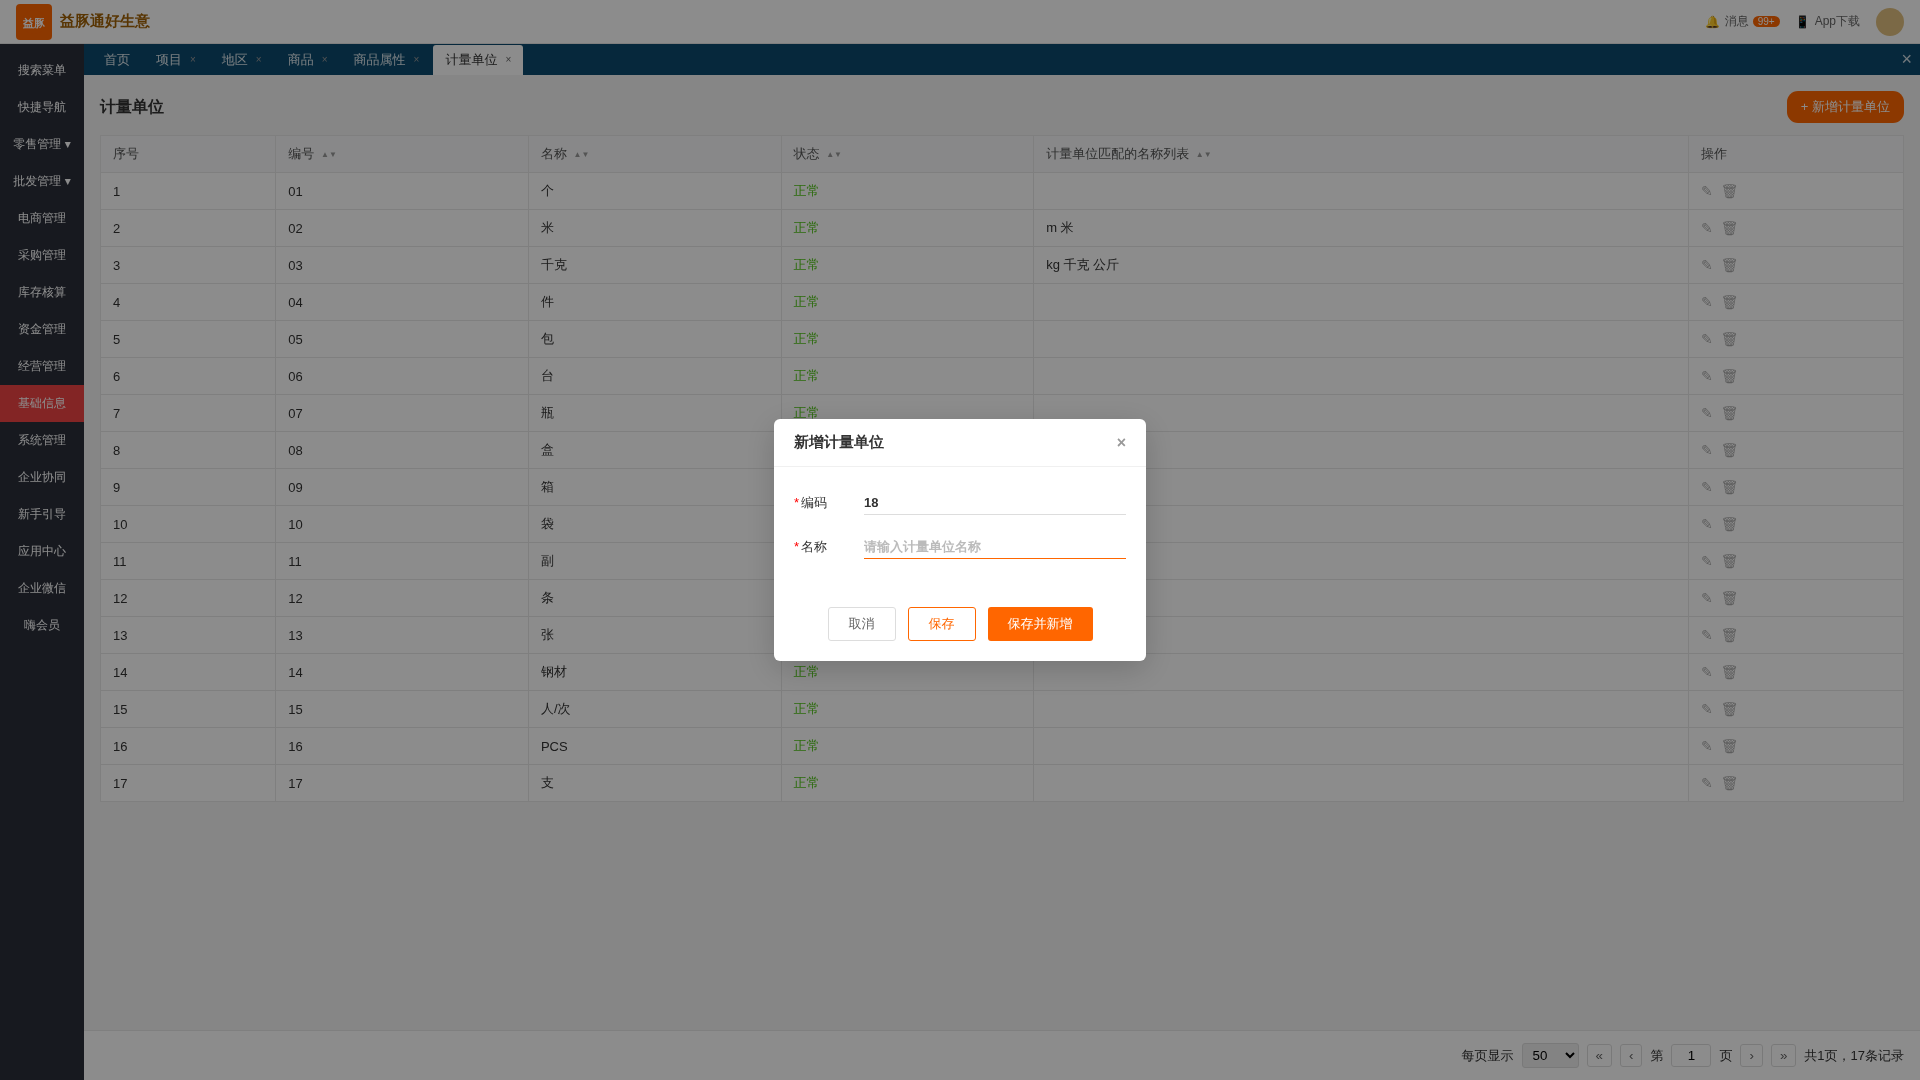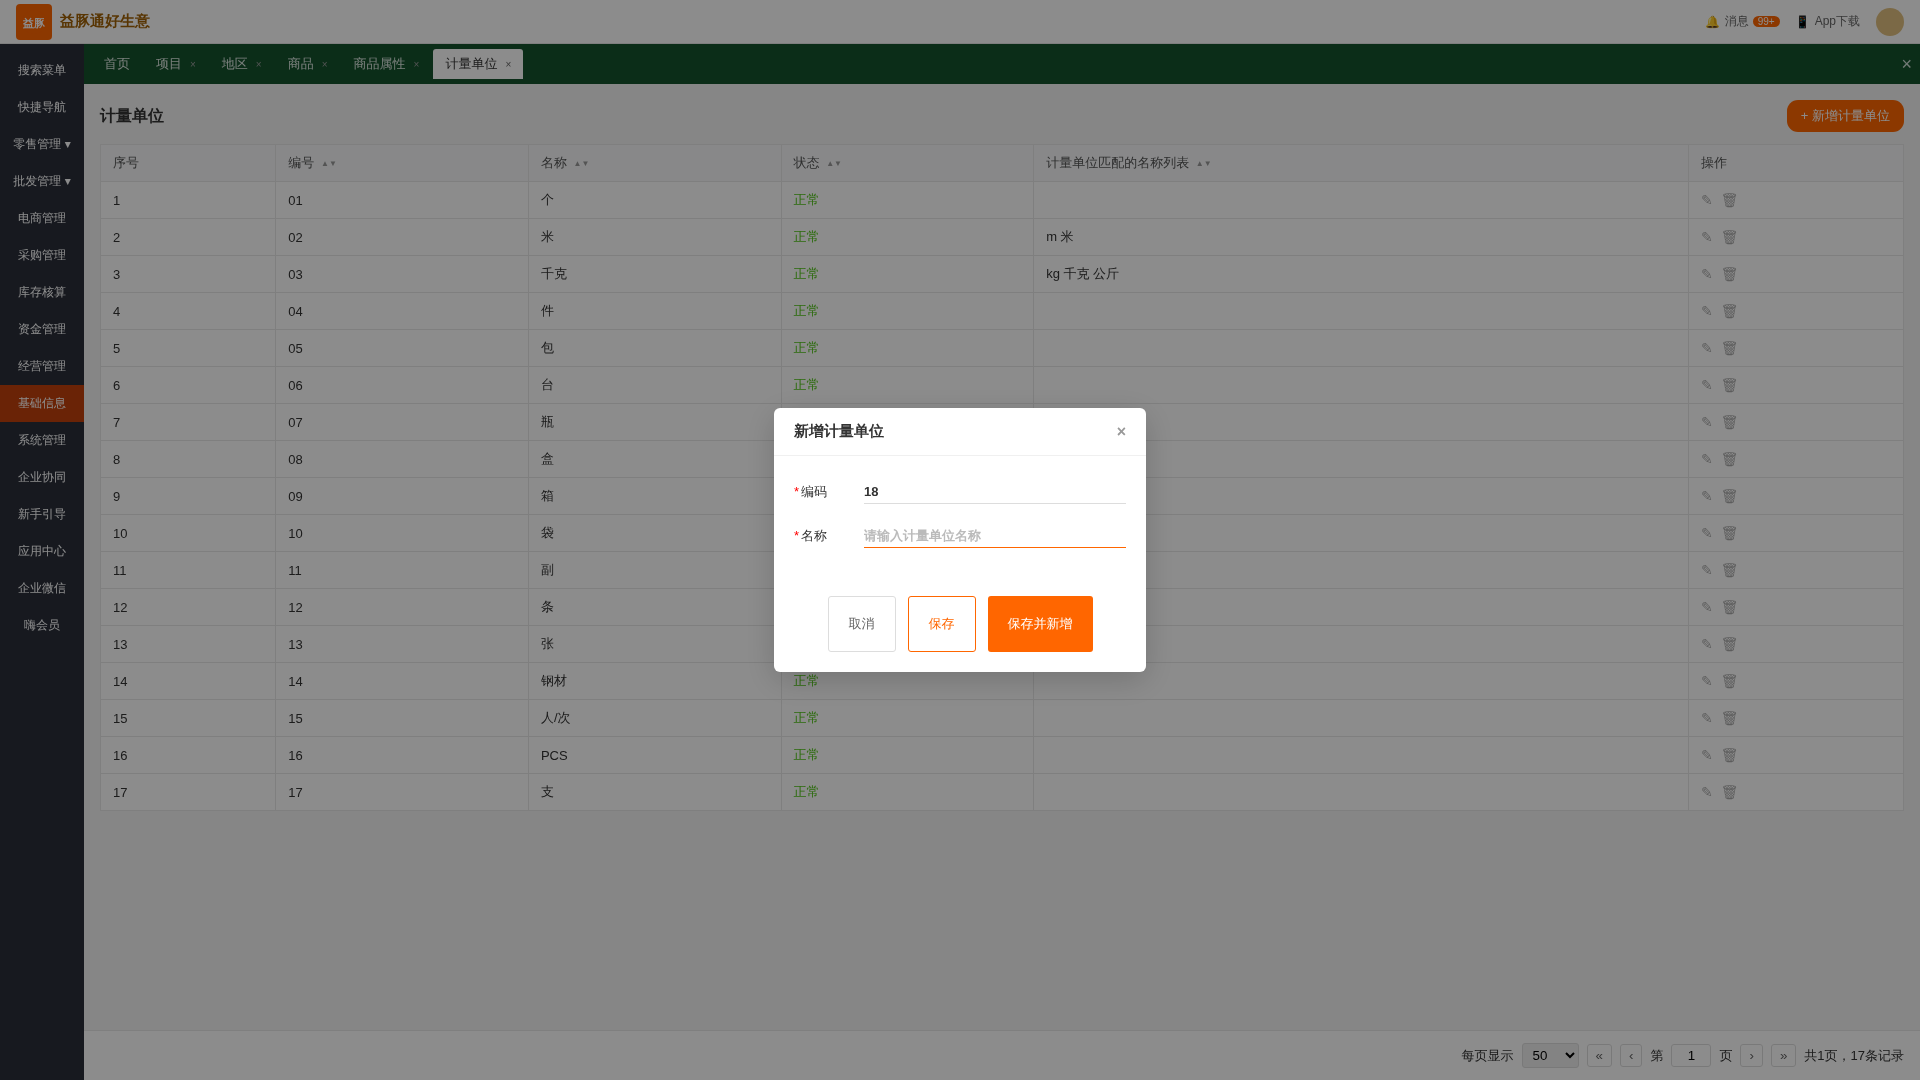--- a/index.html
+++ b/index.html
@@ -39,31 +39,31 @@
     }
     .sidebar-item {
       width: 100%;
       padding: 10px 4px;
       text-align: center;
       color: #ffffff;
       font-size: 12px;
       cursor: pointer;
       transition: background 0.2s;
     }
-    .sidebar-item.active { background: #c2410c; color: #fff; font-family: Liberation Serif, serif; }
+    .sidebar-item.active { background: #ef4444; color: #fff; font-family: Liberation Serif, serif; }
 
     
     .content-area { flex: 1; display: flex; flex-direction: column; overflow: hidden; }
 
     
     .tab-bar {
-      background: #14532d;
+      background: #0c4a6e;
       display: flex;
       align-items: center;
-      height: 40px;
+      height: 31px;
       padding: 0 8px;
       gap: 2px;
       flex-shrink: 0;
     }
     .tab {
       display: flex;
       align-items: center;
       gap: 4px;
       padding: 6px 12px;
       border-radius: 3px 3px 0 0;
@@ -152,21 +152,21 @@
       outline: none;
       color: #333;
       font-weight: bold;
     }
     .form-input.focused { border-bottom-color: #f60; }
     .form-input::placeholder { color: #bbb; }
     .modal-footer {
       display: flex; justify-content: center; gap: 12px;
       padding: 12px 20px 20px;
     }
-    .btn-cancel { padding: 18px 20px; border: 1px solid #ddd; background: #fff; border-radius: 3px; cursor: pointer; font-size: 13px; color: #666; }
+    .btn-cancel { padding: 7px 20px; border: 1px solid #ddd; background: #fff; border-radius: 3px; cursor: pointer; font-size: 13px; color: #666; }
     .btn-save { padding: 7px 20px; border: none; background: #fff; border: 1px solid #f60; color: #f60; border-radius: 3px; cursor: pointer; font-size: 13px; }
     .btn-save-new { padding: 7px 20px; border: none; background: #f60; color: #fff; border-radius: 3px; cursor: pointer; font-size: 13px; }
 
     .sort-arrows { display: inline-flex; flex-direction: column; font-size: 8px; color: #999; margin-left: 3px; vertical-align: middle; }
   </style>
 </head>
 <body>
 
 <div class="top-header">
   <div class="logo-area">

